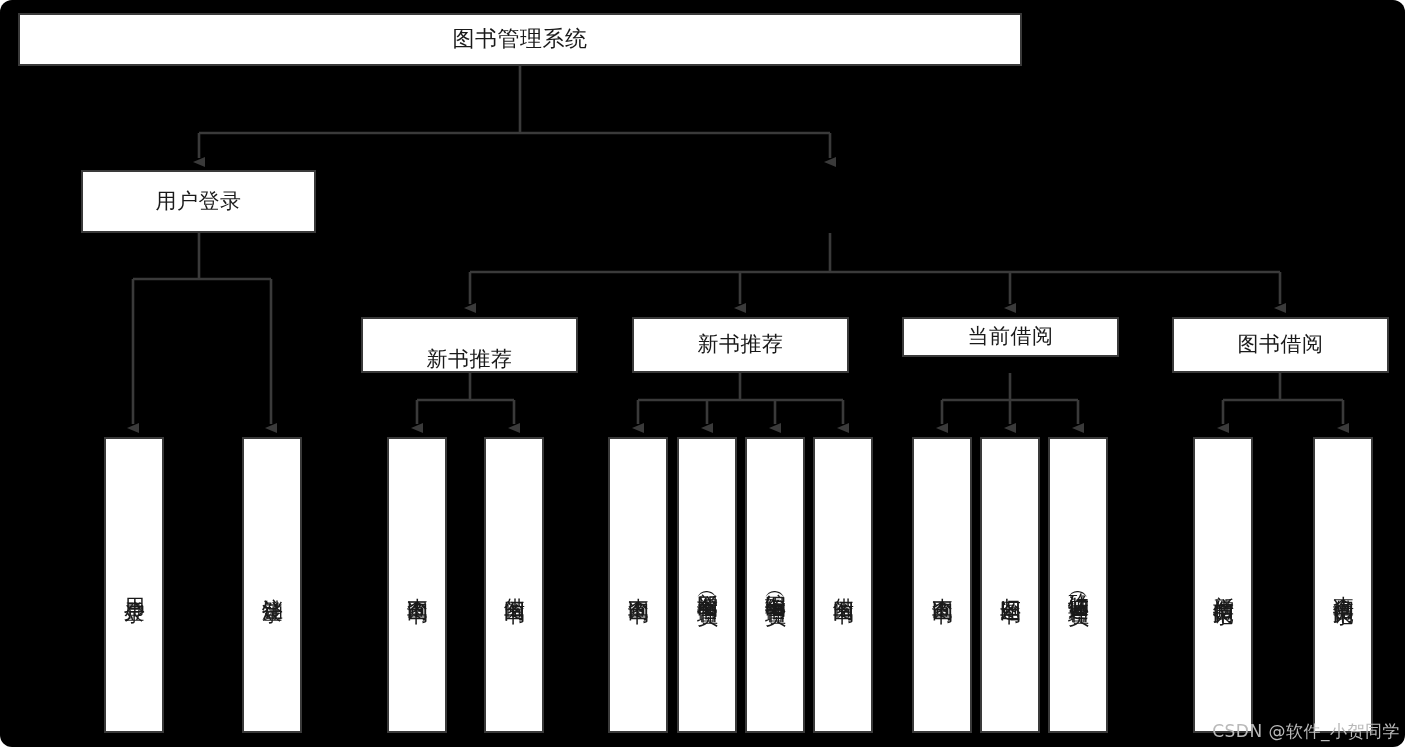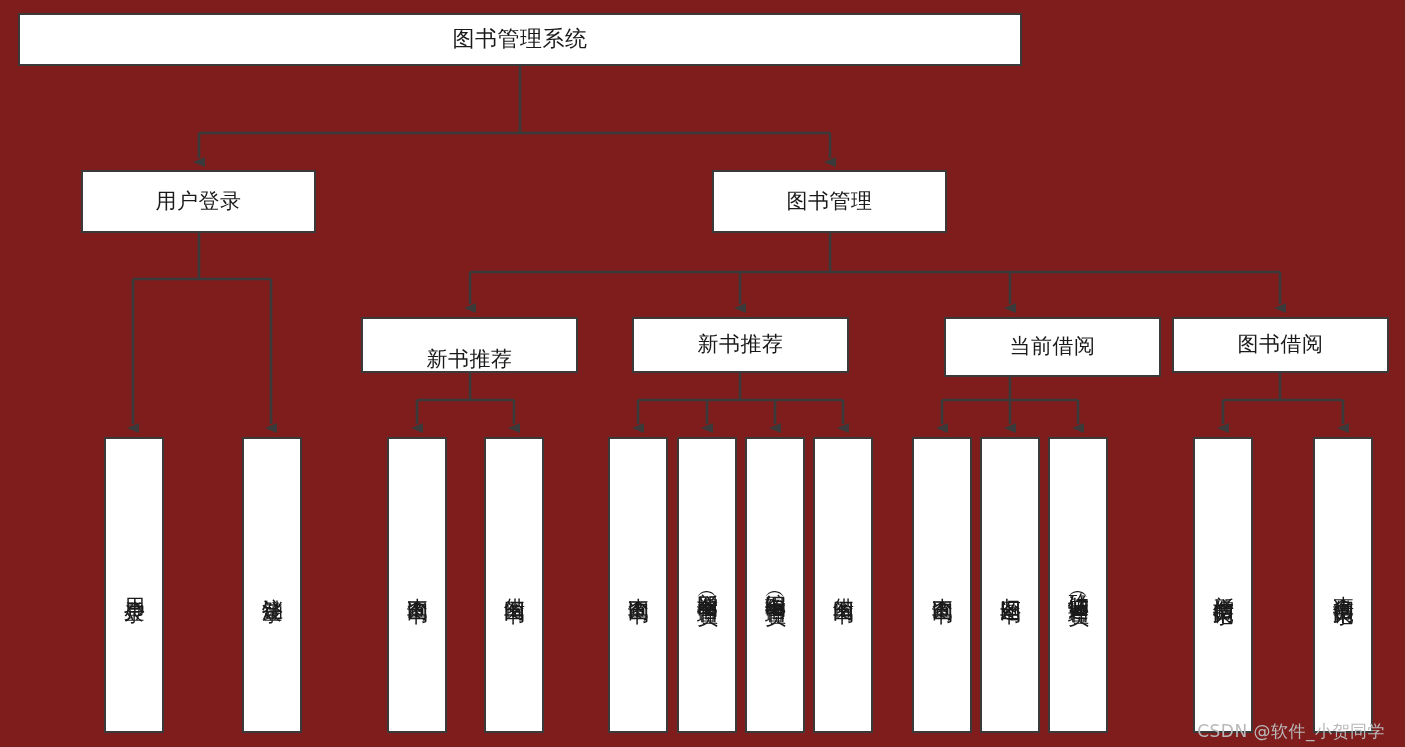--- a/index.html
+++ b/index.html
@@ -8,22 +8,23 @@
     padding: 0;
     background: #ffffff;
   }
   body {
     font-family: "DejaVu Sans", "Liberation Sans", sans-serif;
   }
   #diagram-root {
     position: relative;
     width: 1405px;
     height: 747px;
-    background: #7f1d1d;
+    background: #000000;
     overflow: hidden;
+    border-radius: 12px;
   }
   svg.diagram-canvas {
     position: absolute;
     left: 0;
     top: 0;
     width: 1405px;
     height: 747px;
     display: block;
   }
   .node-box {
@@ -56,21 +57,21 @@
     line-height: 1.18;
     letter-spacing: 2px;
     white-space: nowrap;
     max-height: 100%;
   }
   .node-root .node-label-h {
     font-size: 22px;
   }
   .watermark {
     position: absolute;
-    right: 20px;
+    right: 5px;
     bottom: 4px;
     font-size: 17px;
     color: #b9b9b9;
     letter-spacing: 0.5px;
     white-space: nowrap;
     pointer-events: none;
   }
 </style>
 </head>
 <body>
@@ -143,33 +144,30 @@
   </svg>
 
   <div class="node-box horizontal node-root" style="left:18px; top:13px; width:1004px; height:53px;">
     <span class="node-label-h">图书管理系统</span>
   </div>
 
   <div class="node-box horizontal" style="left:81px; top:170px; width:235px; height:63px;">
     <span class="node-label-h">用户登录</span>
   </div>
 
-  <div class="node-box horizontal" style="left:712px; top:170px; width:235px; height:63px;">
-    <span class="node-label-h">图书管理</span>
-  </div>
 
   <div class="node-box horizontal" style="left:361px; top:317px; width:217px; height:56px;align-items:flex-end;">
     <span class="node-label-h">新书推荐</span>
   </div>
 
   <div class="node-box horizontal" style="left:632px; top:317px; width:217px; height:56px;">
     <span class="node-label-h">新书推荐</span>
   </div>
 
-  <div class="node-box horizontal" style="left:944px; top:317px; width:217px; height:60px;">
+  <div class="node-box horizontal" style="left:902px; top:317px; width:217px; height:40px;">
     <span class="node-label-h">当前借阅</span>
   </div>
 
   <div class="node-box horizontal" style="left:1172px; top:317px; width:217px; height:56px;">
     <span class="node-label-h">图书借阅</span>
   </div>
 
   <div class="node-box vertical" style="left:104px; top:437px; width:60px; height:296px;">
     <span class="node-label-v">用户登录</span>
   </div>

